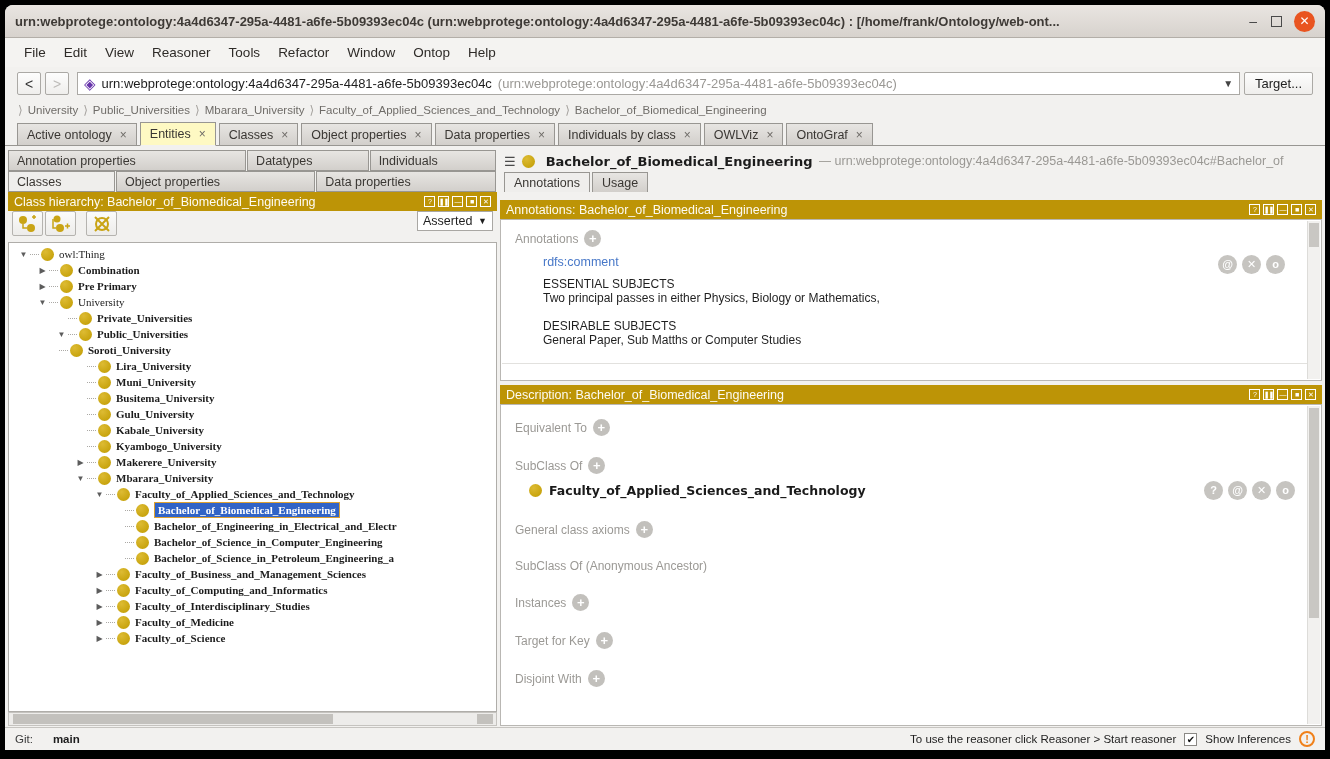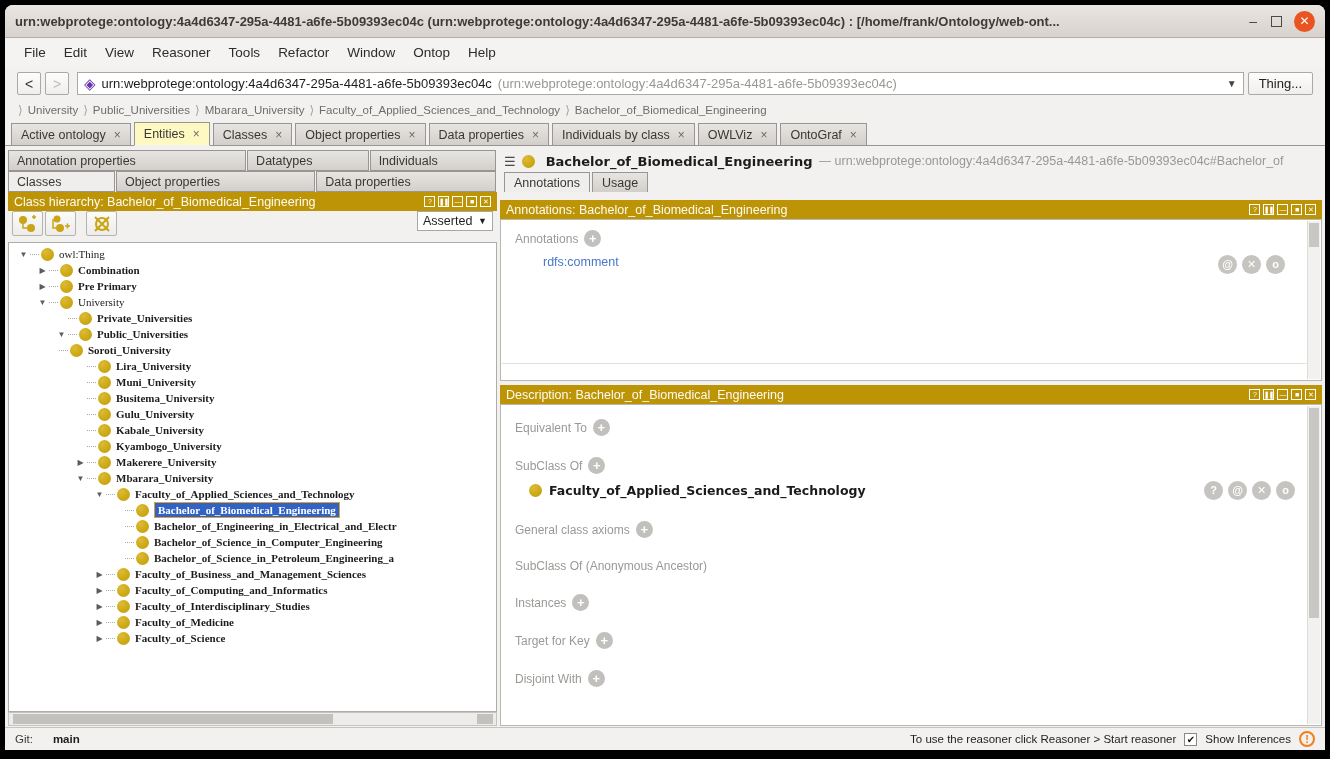--- a/index.html
+++ b/index.html
@@ -27,21 +27,21 @@
   #iri-note { font-size:13px; color:#9A9894; white-space:nowrap; overflow:hidden; flex:1; }
   #combo-arrow { font-size:10px; color:#444; }
   #search-btn { height:23px; border:1px solid #ABA9A5; background:linear-gradient(#FDFDFD,#EFEEEC); font-size:13px; color:#222; padding:0 10px; display:flex; align-items:center; border-radius:2px; }
 
   
   #breadcrumb { position:absolute; left:0; top:95px; width:100%; height:20px; display:flex; align-items:center; padding-left:8px; font-size:11.5px; color:#6F6C68; }
   .crumb-sep { color:#A5A29E; margin:0 5px; font-size:12px; }
   .crumb { white-space:nowrap; }
 
   
-  #main-tabs { position:absolute; left:0; top:117px; width:100%; height:24px; display:flex; align-items:flex-end; padding-left:6px; border-bottom:1px solid #989692; }
+  #main-tabs { position:absolute; left:0; top:117px; width:100%; height:24px; display:flex; align-items:flex-end; padding-left:12px; border-bottom:1px solid #989692; }
   .mtab { height:22px; display:flex; align-items:center; gap:8px; padding:0 9px; border:1px solid #989692; border-bottom:none; background:linear-gradient(#E7E5E2,#D2CFCB); margin-right:3px; font-size:12.5px; color:#3A3733; white-space:nowrap; }
   .mtab.active { background:#fef9c3; height:24px; margin-bottom:-1px; border-bottom:1px solid #F2F1EF; }
   .tab-close { font-size:12px; color:#6E6B67; }
 
   
   #left-panel { position:absolute; left:3px; top:145px; width:489px; height:576px; }
   .ltab-row { display:flex; height:21px; }
   .ltab { border:1px solid #989692; background:linear-gradient(#E7E5E2,#D2CFCB); font-size:12.5px; color:#3A3733; display:flex; align-items:center; padding-left:8px; white-space:nowrap; overflow:hidden; margin-right:1px; }
   .ltab.active { background:#EFEEEC; }
   .gold-header { height:19px; background:#BD9406; color:#FDFBF3; font-size:12.5px; display:flex; align-items:center; padding:0 6px; }
@@ -135,21 +135,21 @@
 
   <div id="addressrow">
     <span class="nav-btn">&lt;</span>
     <span class="nav-btn disabled">&gt;</span>
     <div id="iri-combo">
       <span id="ontology-icon">◈</span>
       <span id="iri-main">urn:webprotege:ontology:4a4d6347-295a-4481-a6fe-5b09393ec04c</span>
       <span id="iri-note">(urn:webprotege:ontology:4a4d6347-295a-4481-a6fe-5b09393ec04c)</span>
       <span id="combo-arrow">▼</span>
     </div>
-    <span id="search-btn">Thing...</span>
+    <span id="search-btn">Target...</span>
   </div>
 
   <div id="breadcrumb">
       <span class="crumb-sep">⟩</span>
       <span class="crumb">University</span>
       <span class="crumb-sep">⟩</span>
       <span class="crumb">Public_Universities</span>
       <span class="crumb-sep">⟩</span>
       <span class="crumb">Mbarara_University</span>
       <span class="crumb-sep">⟩</span>
@@ -427,20 +427,27 @@
       </div>
       <div class="panel-content">
         <div id="ann-inner">
           <div class="section-label">
             <span>Annotations</span>
             <span class="add-circle">+</span>
           </div>
           <div id="ann-row">
             <div id="ann-text-block">
               <div id="rdfs-comment">rdfs:comment</div>
+              <div id="comment-lines">
+                  <div class="comment-line">ESSENTIAL SUBJECTS</div>
+                  <div class="comment-line">Two principal passes in either Physics, Biology or Mathematics,</div>
+                  <div class="comment-line">&nbsp;</div>
+                  <div class="comment-line">DESIRABLE SUBJECTS</div>
+                  <div class="comment-line">General Paper, Sub Matths or Computer Studies</div>
+                </div>
             </div>
             <span class="action-icons" id="ann-actions">
                 <span class="acircle">@</span>
                 <span class="acircle">✕</span>
                 <span class="acircle">o</span>
               </span>
           </div>
         </div>
         <div id="ann-sep"></div>
         <div class="v-scroll">

